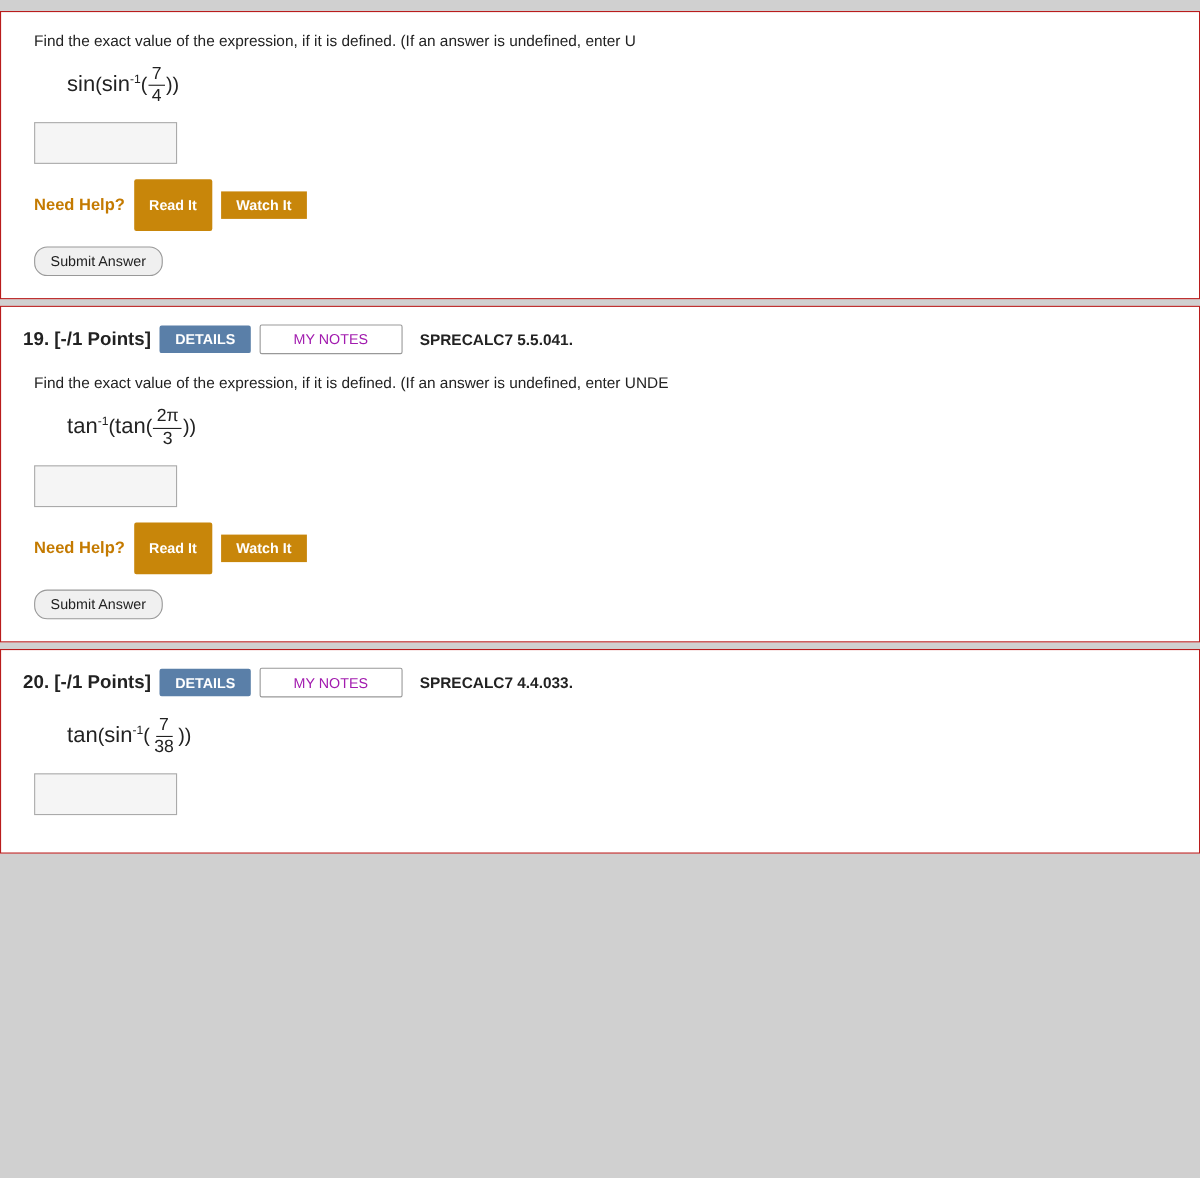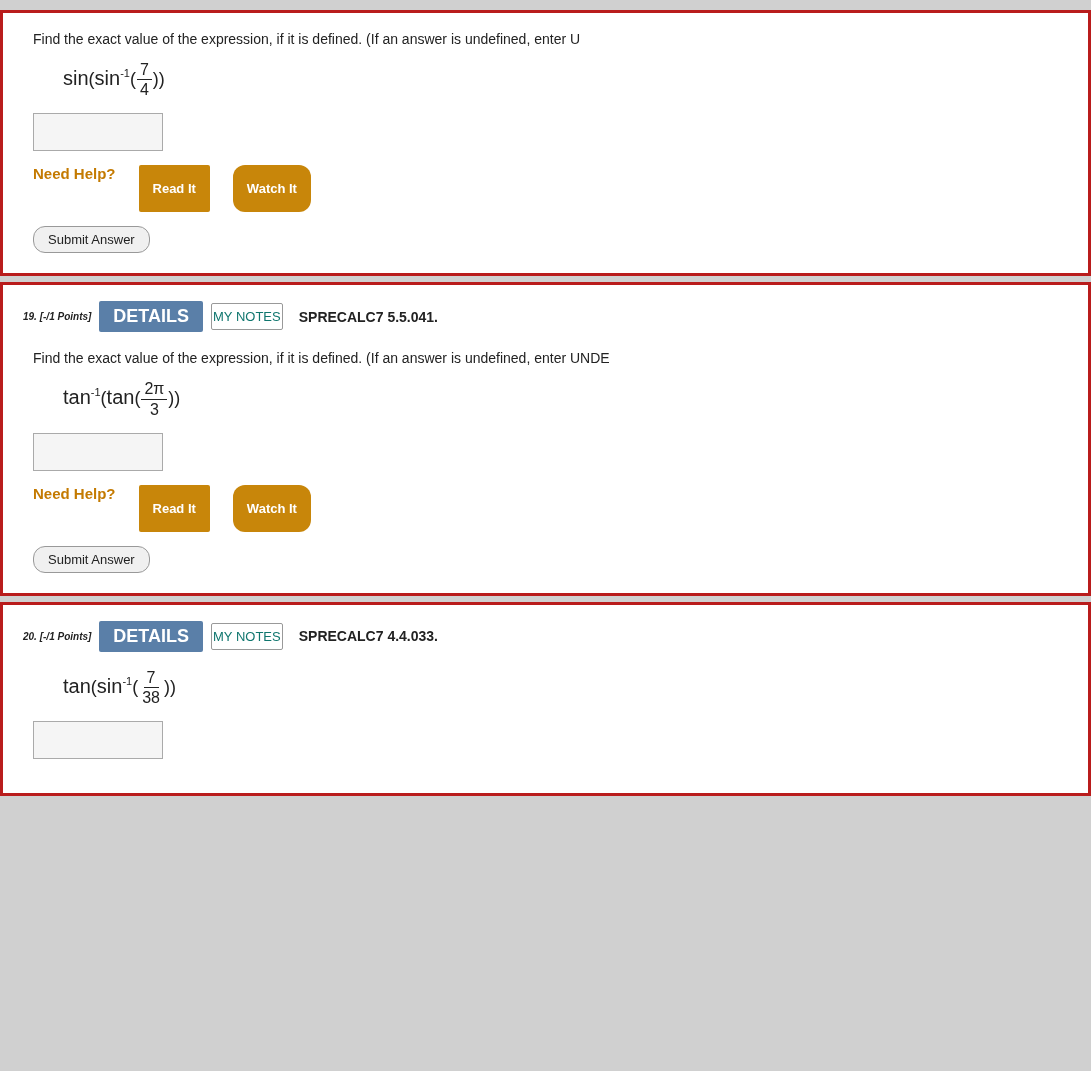--- a/index.html
+++ b/index.html
@@ -12,51 +12,50 @@
     .page-wrapper {
       max-width: 1091px;
       margin: 0 auto;
       background: #d0d0d0;
       padding: 10px 0;
     }
     .problem-block {
       background: #ffffff;
       margin: 0 0 6px 0;
       padding: 16px 20px 20px 20px;
-      border: 3px solid #b91c1c;
+      border: 1px solid #b91c1c;
     }
     .problem-header {
       display: flex;
       align-items: center;
       gap: 8px;
       margin-bottom: 12px;
       background: #fff;
       padding-bottom: 4px;
     }
     .problem-number {
       font-weight: bold;
-      font-size: 10px;
-      color: #222;
-      font-style: italic;
+      font-size: 17px;
+      color: #222;
     }
     .details-btn {
       background: #5a7fa8;
       color: #fff;
       border: none;
       padding: 5px 14px;
-      font-size: 18px;
+      font-size: 13px;
       font-weight: bold;
       cursor: pointer;
       border-radius: 2px;
     }
     .mynotes-btn {
       background: #fff;
-      color: #0f766e;
+      color: #a21caf;
       border: 1px solid #999;
-      padding: 5px 1px;
+      padding: 5px 30px;
       font-size: 13px;
       cursor: pointer;
       border-radius: 2px;
     }
     .problem-ref {
       font-weight: bold;
       font-size: 14px;
       color: #222;
       margin-left: 8px;
     }
@@ -99,21 +98,22 @@
       width: 130px;
       height: 38px;
       border: 1px solid #aaa;
       background: #f5f5f5;
       margin-bottom: 14px;
       padding: 4px 6px;
       font-size: 14px;
     }
     .need-help-row {
       display: flex;
-      gap: 23px;
+      align-items: center;
+      gap: 8px;
       margin-bottom: 14px;
     }
     .need-help-label {
       color: #c47a00;
       font-weight: bold;
       font-size: 15px;
     }
     .read-it-btn {
       background: #c8860a;
       color: #fff;
@@ -125,21 +125,21 @@
       border-radius: 2px;
     }
     .watch-it-btn {
       background: #c8860a;
       color: #fff;
       border: none;
       padding: 5px 14px;
       font-size: 13px;
       font-weight: bold;
       cursor: pointer;
-      border-radius: 12px;
+      border-radius: 0;
     }
     .submit-btn {
       background: #f0f0f0;
       color: #222;
       border: 1px solid #999;
       padding: 5px 14px;
       font-size: 13px;
       cursor: pointer;
       border-radius: 12px;
     }

